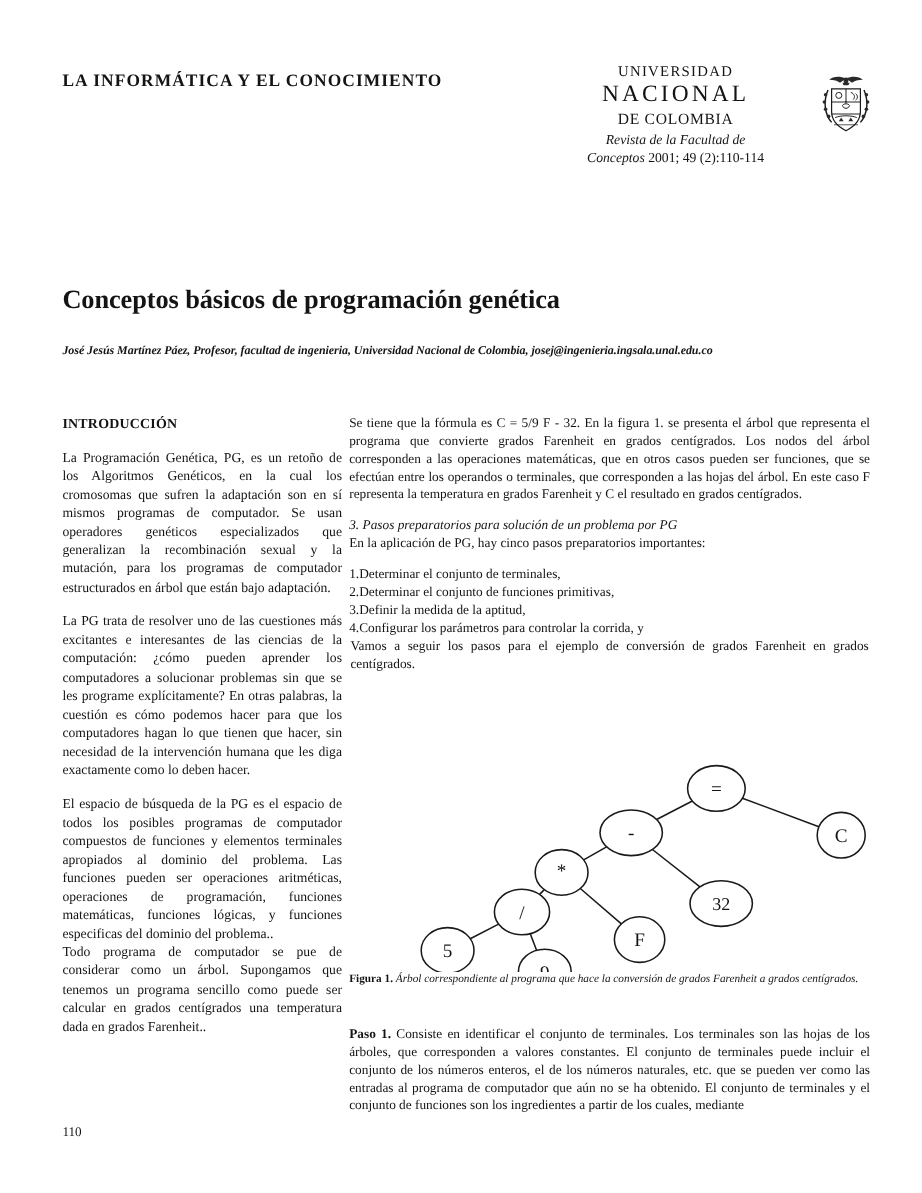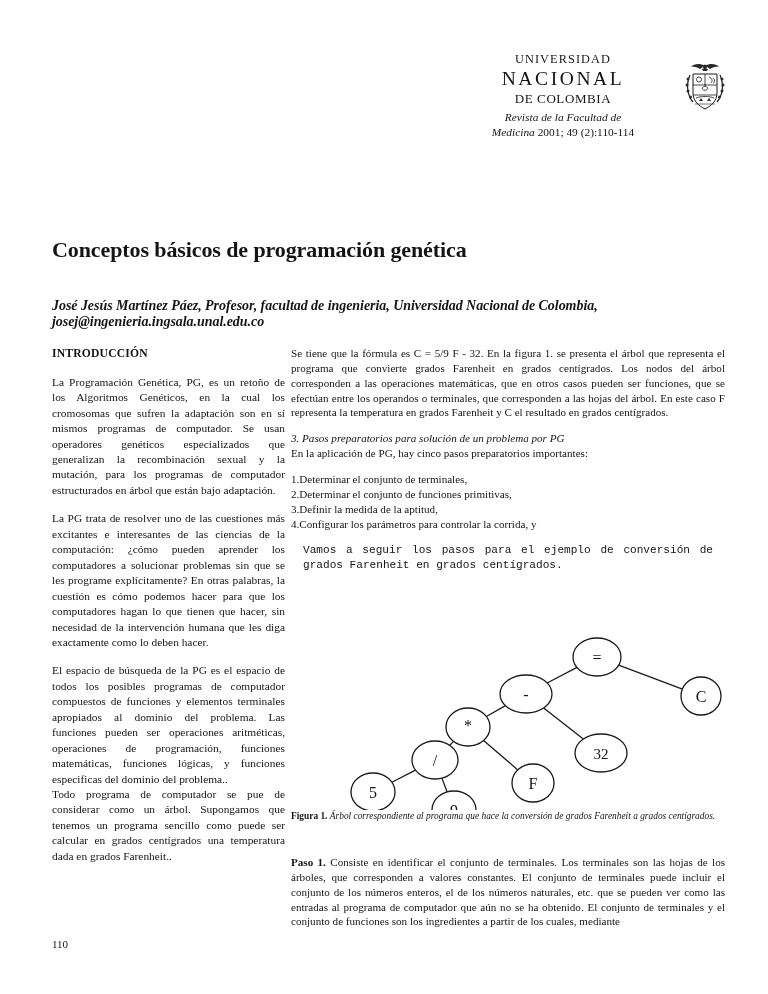--- a/index.html
+++ b/index.html
@@ -87,25 +87,25 @@
     position: absolute;
     left: 52px;
     top: 222px;
     font-size: 22px;
     font-weight: bold;
     letter-spacing: -0.1px;
   }
   .byline {
     position: absolute;
     left: 52px;
-    top: 298px;
+    top: 287px;
     right: 40px;
     font-style: italic;
     font-weight: bold;
-    font-size: 14px;
+    font-size: 10px;
     letter-spacing: -0.05px;
   }
 
   
   .col-left {
     position: absolute;
     left: 52px;
     top: 346px;
     width: 233px;
     text-align: justify;
@@ -132,23 +132,22 @@
     margin: 0 0 13px 0;
     hyphens: auto;
   }
   .col-left p.tight {
     margin-bottom: 0;
   }
   .col-right p {
     margin: 0 0 11px 0;
   }
   .col-right p.nospace {
-    margin: 12px;
-    text-align: left;
-    font-family: Liberation Mono, monospace;
+    margin: 1px;
+    text-align: left;
   }
   .col-right p.subhead {
     font-style: italic;
     margin: 0;
     text-align: left;
   }
   .col-right p.plain-left {
     text-align: left;
     margin: 0;
   }
@@ -199,27 +198,28 @@
   .after-figure b {
     font-weight: bold;
   }
 </style>
 </head>
 <body>
 
 <div class="page">
 
   <div class="masthead">
+    <div class="running-head">LA INFORMÁTICA Y EL CONOCIMIENTO</div>
 
     <div class="journal-block">
       <div class="jb-universidad">UNIVERSIDAD</div>
       <div class="jb-nacional">NACIONAL</div>
       <div class="jb-decolombia">DE COLOMBIA</div>
       <div class="jb-revista">Revista de la Facultad de</div>
-      <div class="jb-medicina"><span class="it">Medicina</span><span> 2001; 49 (2):110-114</span></div>
+      <div class="jb-medicina"><span class="it">Conceptos</span><span> 2001; 49 (2):110-114</span></div>
     </div>
 
     <svg class="crest" viewBox="0 0 100 104">
       <g fill="none" stroke="#1a1a1a" stroke-width="1.6">
 
         <path d="M50 7 C40 2 28 3 22 9 C30 9 36 11 40 14" fill="#2a2a2a" stroke="none"></path>
         <path d="M50 7 C60 2 72 3 78 9 C70 9 64 11 60 14" fill="#2a2a2a" stroke="none"></path>
         <ellipse cx="50" cy="10" rx="4" ry="5" fill="#2a2a2a" stroke="none"></ellipse>
         <path d="M44 14 h12 l-2 4 h-8 z" fill="#2a2a2a" stroke="none"></path>
 

